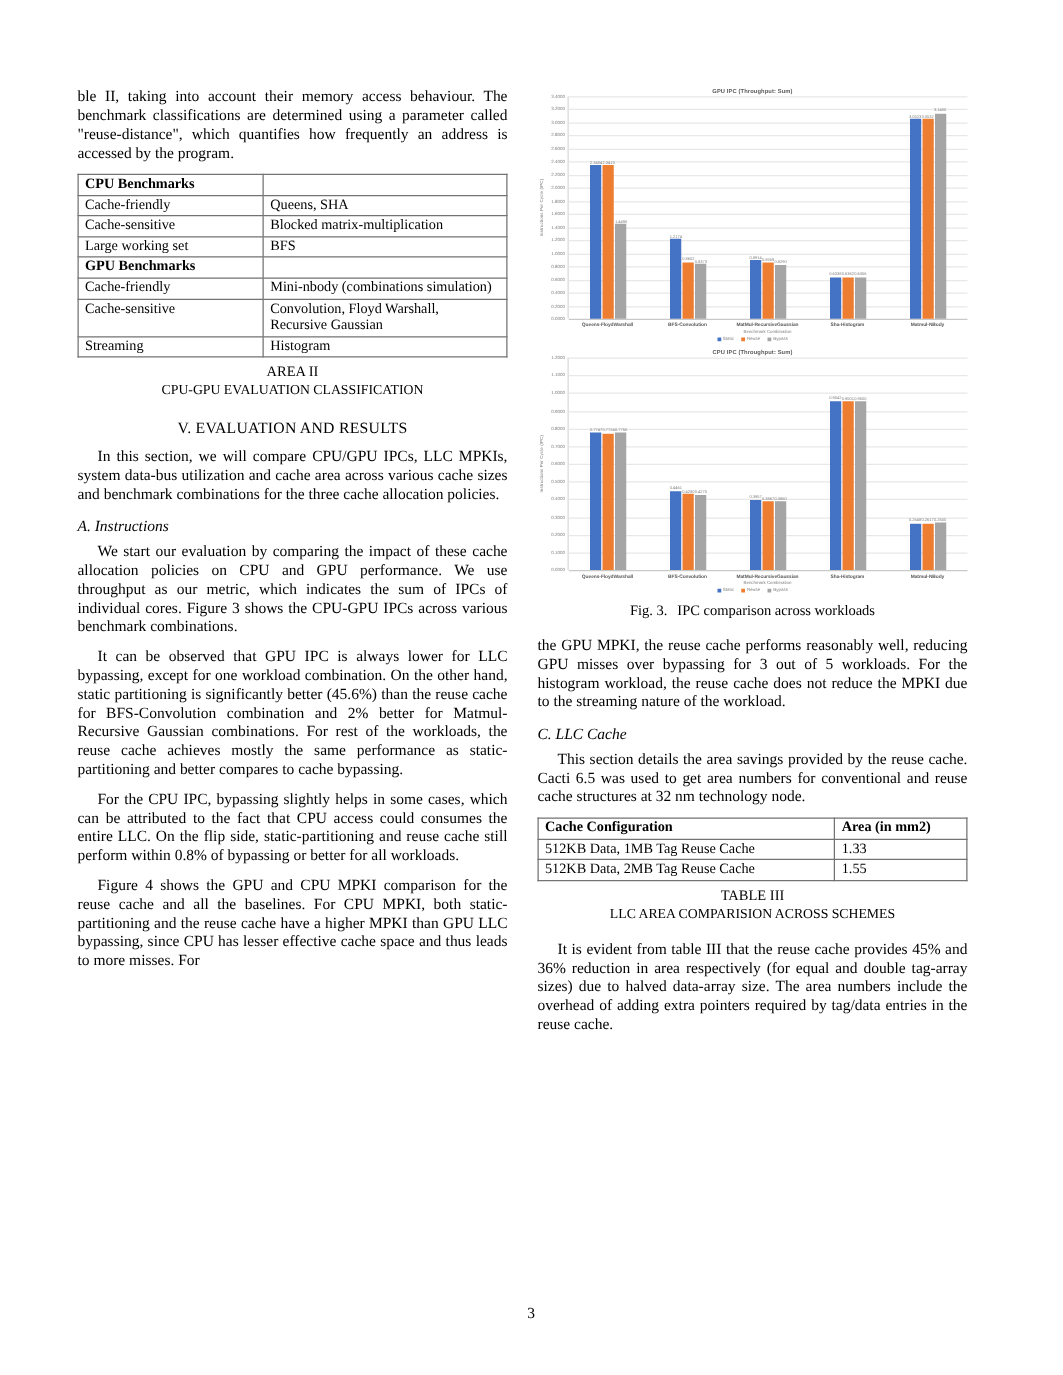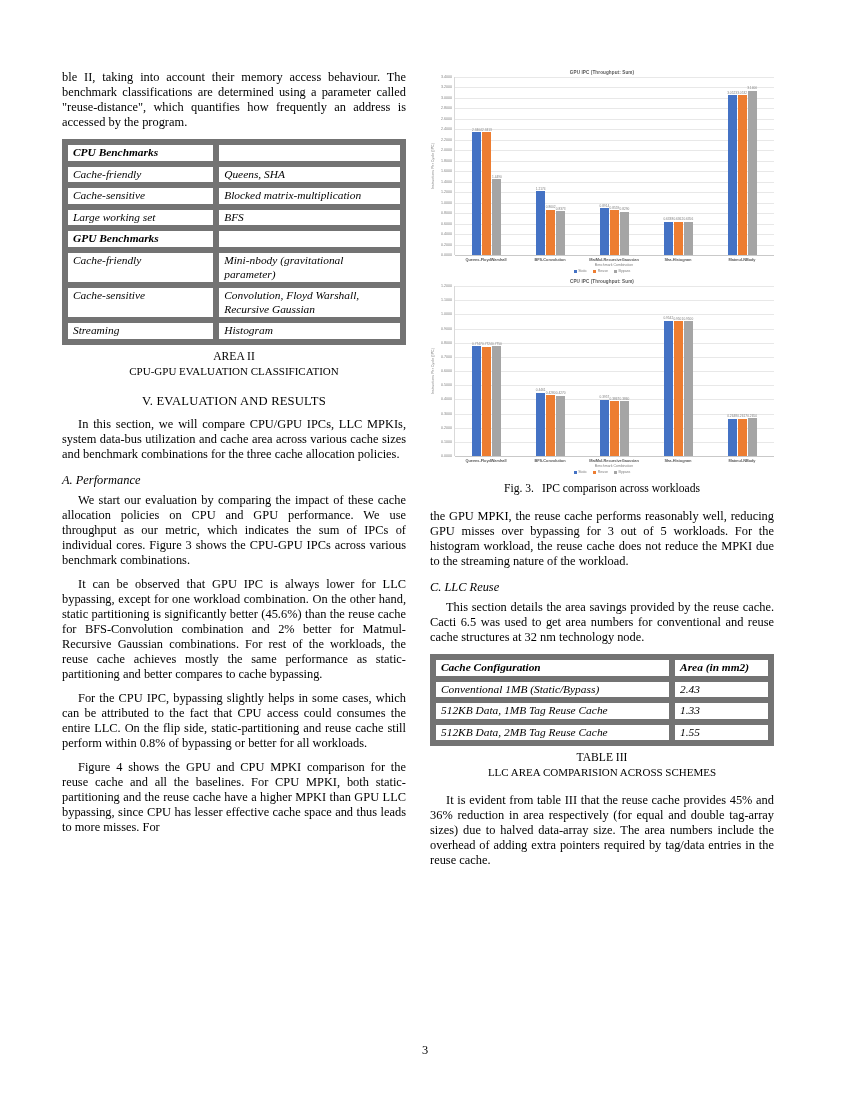--- a/index.html
+++ b/index.html
@@ -50,24 +50,23 @@
   
   table.paper-tbl{
     border-collapse:collapse;
     width:100%;
     font-size:11.4px;
     line-height:13.6px;
     margin:6px 0 0 0;
     table-layout:fixed;
   }
   table.paper-tbl td{
-    border:6px solid #737373;
+    border:1px solid #737373;
     padding:1px 5px;
     vertical-align:top;
-    font-style:italic;
   }
   table.paper-tbl td.hdr{font-weight:bold;}
   .tbl-caption{
     text-align:center;
     font-size:11.6px;
     margin-top:5px;
     line-height:14px;
   }
   .tbl-caption .small{font-variant:small-caps;font-size:11px;}
   .fig-caption{
@@ -222,21 +221,21 @@
             <tr>
               <td class="" style="width: 40%;">Large working set</td>
               <td>BFS</td>
             </tr>
             <tr>
               <td class="hdr" style="width: 40%;">GPU Benchmarks</td>
               <td></td>
             </tr>
             <tr>
               <td class="" style="width: 40%;">Cache-friendly</td>
-              <td>Mini-nbody (gravitational parameter)</td>
+              <td>Mini-nbody (combinations simulation)</td>
             </tr>
             <tr>
               <td class="" style="width: 40%;">Cache-sensitive</td>
               <td>Convolution, Floyd Warshall,<br>Recursive Gaussian</td>
             </tr>
             <tr>
               <td class="" style="width: 40%;">Streaming</td>
               <td>Histogram</td>
             </tr>
           </tbody>
@@ -246,21 +245,21 @@
         <div class="small">CPU-GPU EVALUATION CLASSIFICATION</div>
       </div>
 
       <div class="sec-head">
         <span class="num">V.</span>
         <span>EVALUATION AND RESULTS</span>
       </div>
 
       <p class="body">In this section, we will compare CPU/GPU IPCs, LLC MPKIs, system data-bus utilization and cache area across various cache sizes and benchmark combinations for the three cache allocation policies.</p>
 
-      <div class="subsec">A. Performance</div>
+      <div class="subsec">A. Instructions</div>
       <p class="body">We start our evaluation by comparing the impact of these cache allocation policies on CPU and GPU performance. We use throughput as our metric, which indicates the sum of IPCs of individual cores. Figure 3 shows the CPU-GPU IPCs across various benchmark combinations.</p>
       <p class="body">It can be observed that GPU IPC is always lower for LLC bypassing, except for one workload combination. On the other hand, static partitioning is significantly better (45.6%) than the reuse cache for BFS-Convolution combination and 2% better for Matmul-Recursive Gaussian combinations. For rest of the workloads, the reuse cache achieves mostly the same performance as static-partitioning and better compares to cache bypassing.</p>
       <p class="body">For the CPU IPC, bypassing slightly helps in some cases, which can be attributed to the fact that CPU access could consumes the entire LLC. On the flip side, static-partitioning and reuse cache still perform within 0.8% of bypassing or better for all workloads.</p>
 
       <p class="body">Figure 4 shows the GPU and CPU MPKI comparison for the reuse cache and all the baselines. For CPU MPKI, both static-partitioning and the reuse cache have a higher MPKI than GPU LLC bypassing, since CPU has lesser effective cache space and thus leads to more misses. For</p>
     </div>
 
     <div class="col">
 
       <div class="chart-wrap" id="chart0">
@@ -504,32 +503,28 @@
           </div>
         </div>
 
       <div class="fig-caption">
         <span class="lbl">Fig. 3.</span>
         <span>IPC comparison across workloads</span>
       </div>
 
       <p class="body noind">the GPU MPKI, the reuse cache performs reasonably well, reducing GPU misses over bypassing for 3 out of 5 workloads. For the histogram workload, the reuse cache does not reduce the MPKI due to the streaming nature of the workload.</p>
 
-      <div class="subsec">C. LLC Reuse</div>
+      <div class="subsec">C. LLC Cache</div>
       <p class="body">This section details the area savings provided by the reuse cache. Cacti 6.5 was used to get area numbers for conventional and reuse cache structures at 32 nm technology node.</p>
 
       <table class="paper-tbl">
         <tbody id="tbl3-body">
             <tr>
               <td class="hdr" style="width: 66%;">Cache Configuration</td>
               <td class="hdr">Area (in mm2)</td>
-            </tr>
-            <tr>
-              <td>Conventional 1MB (Static/Bypass)</td>
-              <td>2.43</td>
             </tr>
             <tr>
               <td>512KB Data, 1MB Tag Reuse Cache</td>
               <td>1.33</td>
             </tr>
             <tr>
               <td>512KB Data, 2MB Tag Reuse Cache</td>
               <td>1.55</td>
             </tr>
           </tbody>

